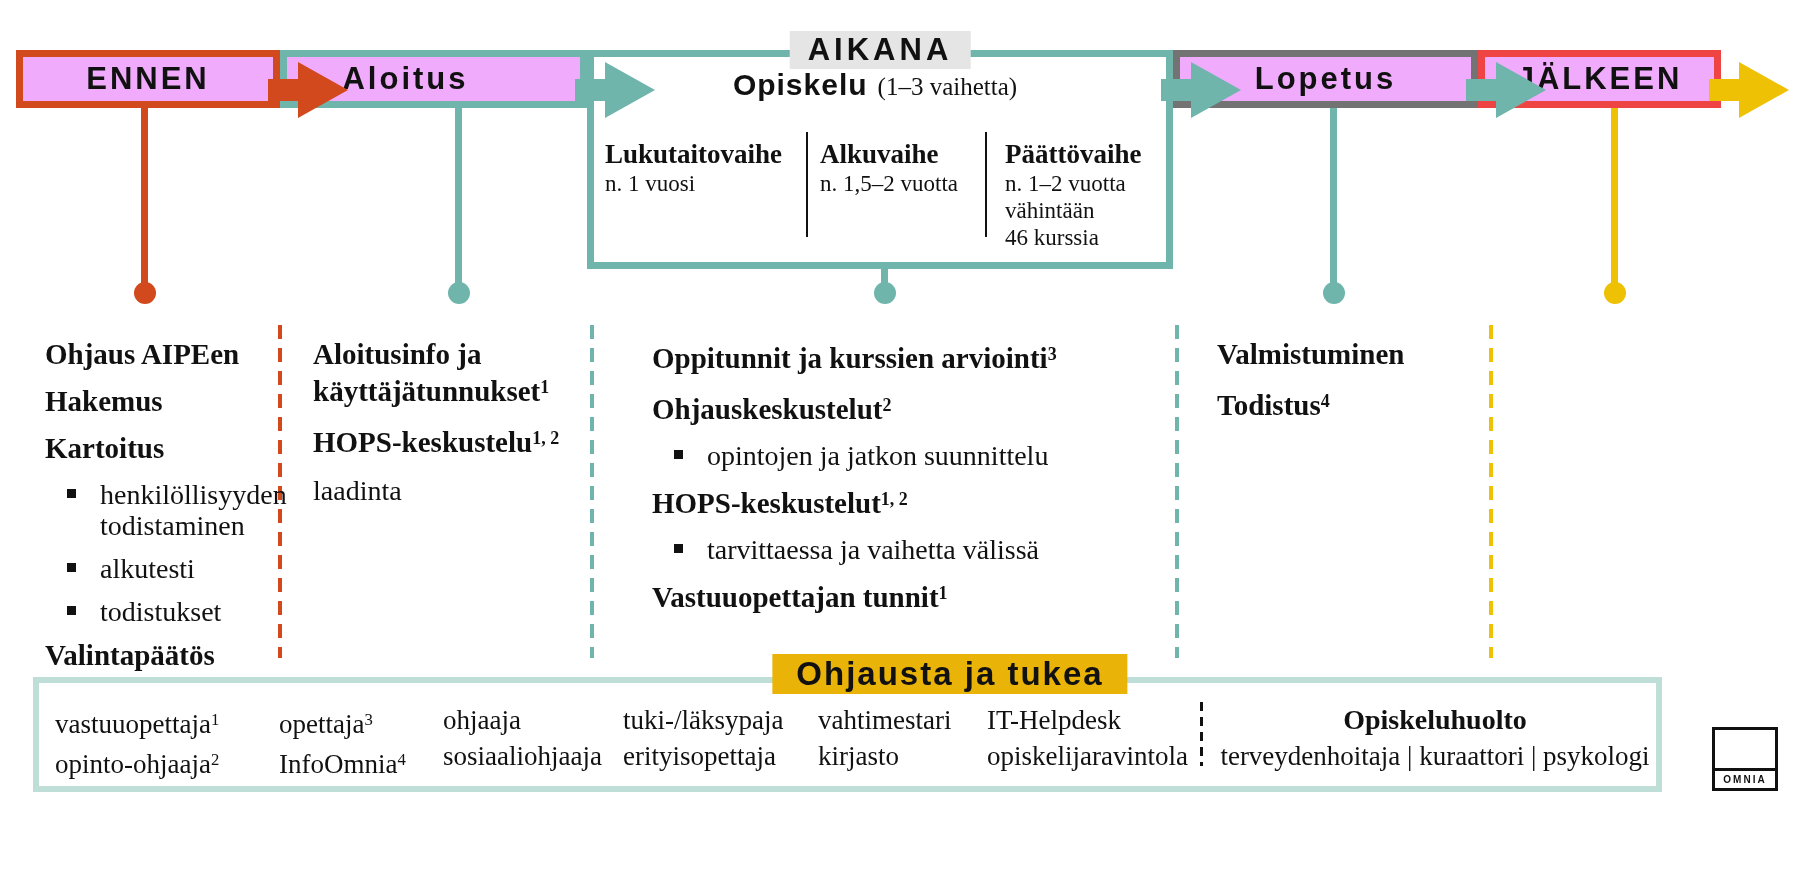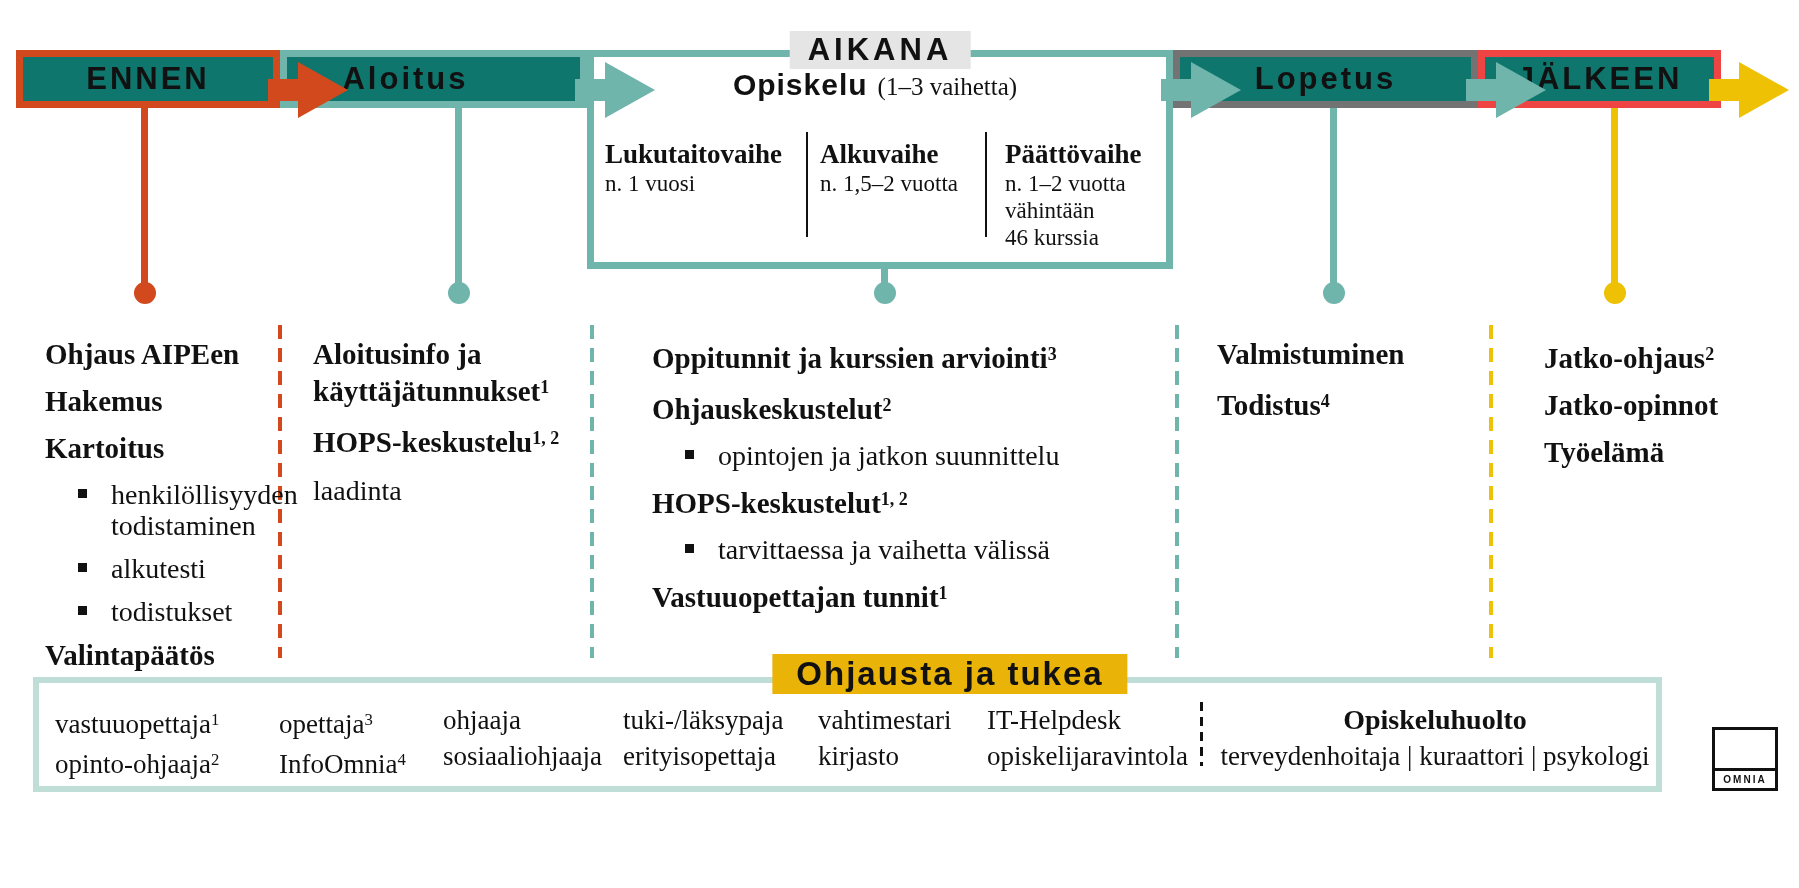--- a/index.html
+++ b/index.html
@@ -1,19 +1,19 @@
 <!DOCTYPE html>
 <html><head>
 <meta charset="utf-8">
 <style>
   html,body{margin:0;padding:0;background:#fff;}
   .canvas{position:relative;width:1799px;height:888px;background:#ffffff;overflow:hidden;
           font-family:"Liberation Serif","DejaVu Serif",serif;color:#151515;}
   
-  .seg{position:absolute;top:50px;height:58px;background:#0f766e;box-sizing:border-box;
+  .seg{position:absolute;top:50px;height:58px;background:#f0abfc;box-sizing:border-box;
        display:flex;align-items:center;justify-content:center;}
   .seg-label{font-family:"Liberation Sans","DejaVu Sans",sans-serif;font-weight:700;
              font-size:31px;letter-spacing:3px;color:#111;white-space:nowrap;}
   .seg-ennen  {left:16px;  width:264px; border:7px solid #D1491C;}
   .seg-aloitus{left:280px; width:307px; border:7px solid #6FB5AC;}
   .seg-lopetus{left:1173px;width:305px; border:7px solid #737373;}
   .seg-jalkeen{left:1478px;width:243px; border:7px solid #ef4444;}
   .seg-opiskelu{position:absolute;left:587px;top:50px;width:586px;height:219px;
                 background:#fff;border:7px solid #6FB5AC;box-sizing:border-box;}
   
@@ -39,21 +39,21 @@
   
   .vdash{position:absolute;top:325px;width:4px;height:333px;}
   .vdash.orange{background:repeating-linear-gradient(to bottom,#D1491C 0 14px,transparent 14px 23px);}
   .vdash.teal  {background:repeating-linear-gradient(to bottom,#6FB5AC 0 14px,transparent 14px 23px);}
   .vdash.yellow{background:repeating-linear-gradient(to bottom,#EFC104 0 14px,transparent 14px 23px);}
   
   .col{position:absolute;top:322px;}
   .col .h{font-weight:700;font-size:29px;line-height:33px;margin:0 0 14px 0;color:#111;}
   .col .h.wrapped{}
   .col .plain{font-size:28px;line-height:31px;margin:-14px 0 14px 0;color:#111;}
-  .col ul{list-style:none;margin:11px;padding:0;}
+  .col ul{list-style:none;margin:0;padding:0;}
   .col li{position:relative;font-size:28px;line-height:31px;margin:0 0 12px 0;padding-left:55px;color:#111;}
   .col li::before{content:"";position:absolute;left:22px;top:10px;width:9px;height:9px;background:#111;}
   sup.sp{font-size:0.62em;vertical-align:0.45em;letter-spacing:0;}
   .pad-top{padding-top:16px;}
   
   .support-box{position:absolute;left:33px;top:677px;width:1629px;height:115px;
                border:6px solid #BFDED8;box-sizing:border-box;background:#fff;}
   .support-title{position:absolute;left:950px;top:654px;transform:translateX(-50%);
                  background:#eab308;padding:0 24px;font-family:"Liberation Sans","DejaVu Sans",sans-serif;
                  font-weight:700;font-size:33px;letter-spacing:2px;line-height:40px;color:#111;z-index:5;white-space:nowrap;}
@@ -175,25 +175,20 @@
       <li><span>tarvittaessa ja vaihetta välissä</span></li>
     </ul>
     <div class="h"><span>Vastuuopettajan tunnit</span><sup class="sp">1</sup></div>
   </div>
 
   <div class="col pad-top" style="left:1217px;width:230px;">
     <div class="h"><span>Valmistuminen</span></div>
     <div class="h"><span>Todistus</span><sup class="sp">4</sup></div>
   </div>
 
-  <div class="col pad-top" style="left:1544px;width:240px;">
-    <div class="h"><span>Jatko-ohjaus</span><sup class="sp">2</sup></div>
-    <div class="h"><span>Jatko-opinnot</span></div>
-    <div class="h"><span>Työelämä</span></div>
-  </div>
 
   <div class="support-box"></div>
   <div class="support-title">Ohjausta ja tukea</div>
 
   <div class="support-col" style="left:55px;">
     <div><span>vastuuopettaja</span><sup class="sp">1</sup></div>
     <div><span>opinto-ohjaaja</span><sup class="sp">2</sup></div>
   </div>
   <div class="support-col" style="left:279px;">
     <div><span>opettaja</span><sup class="sp">3</sup></div>

